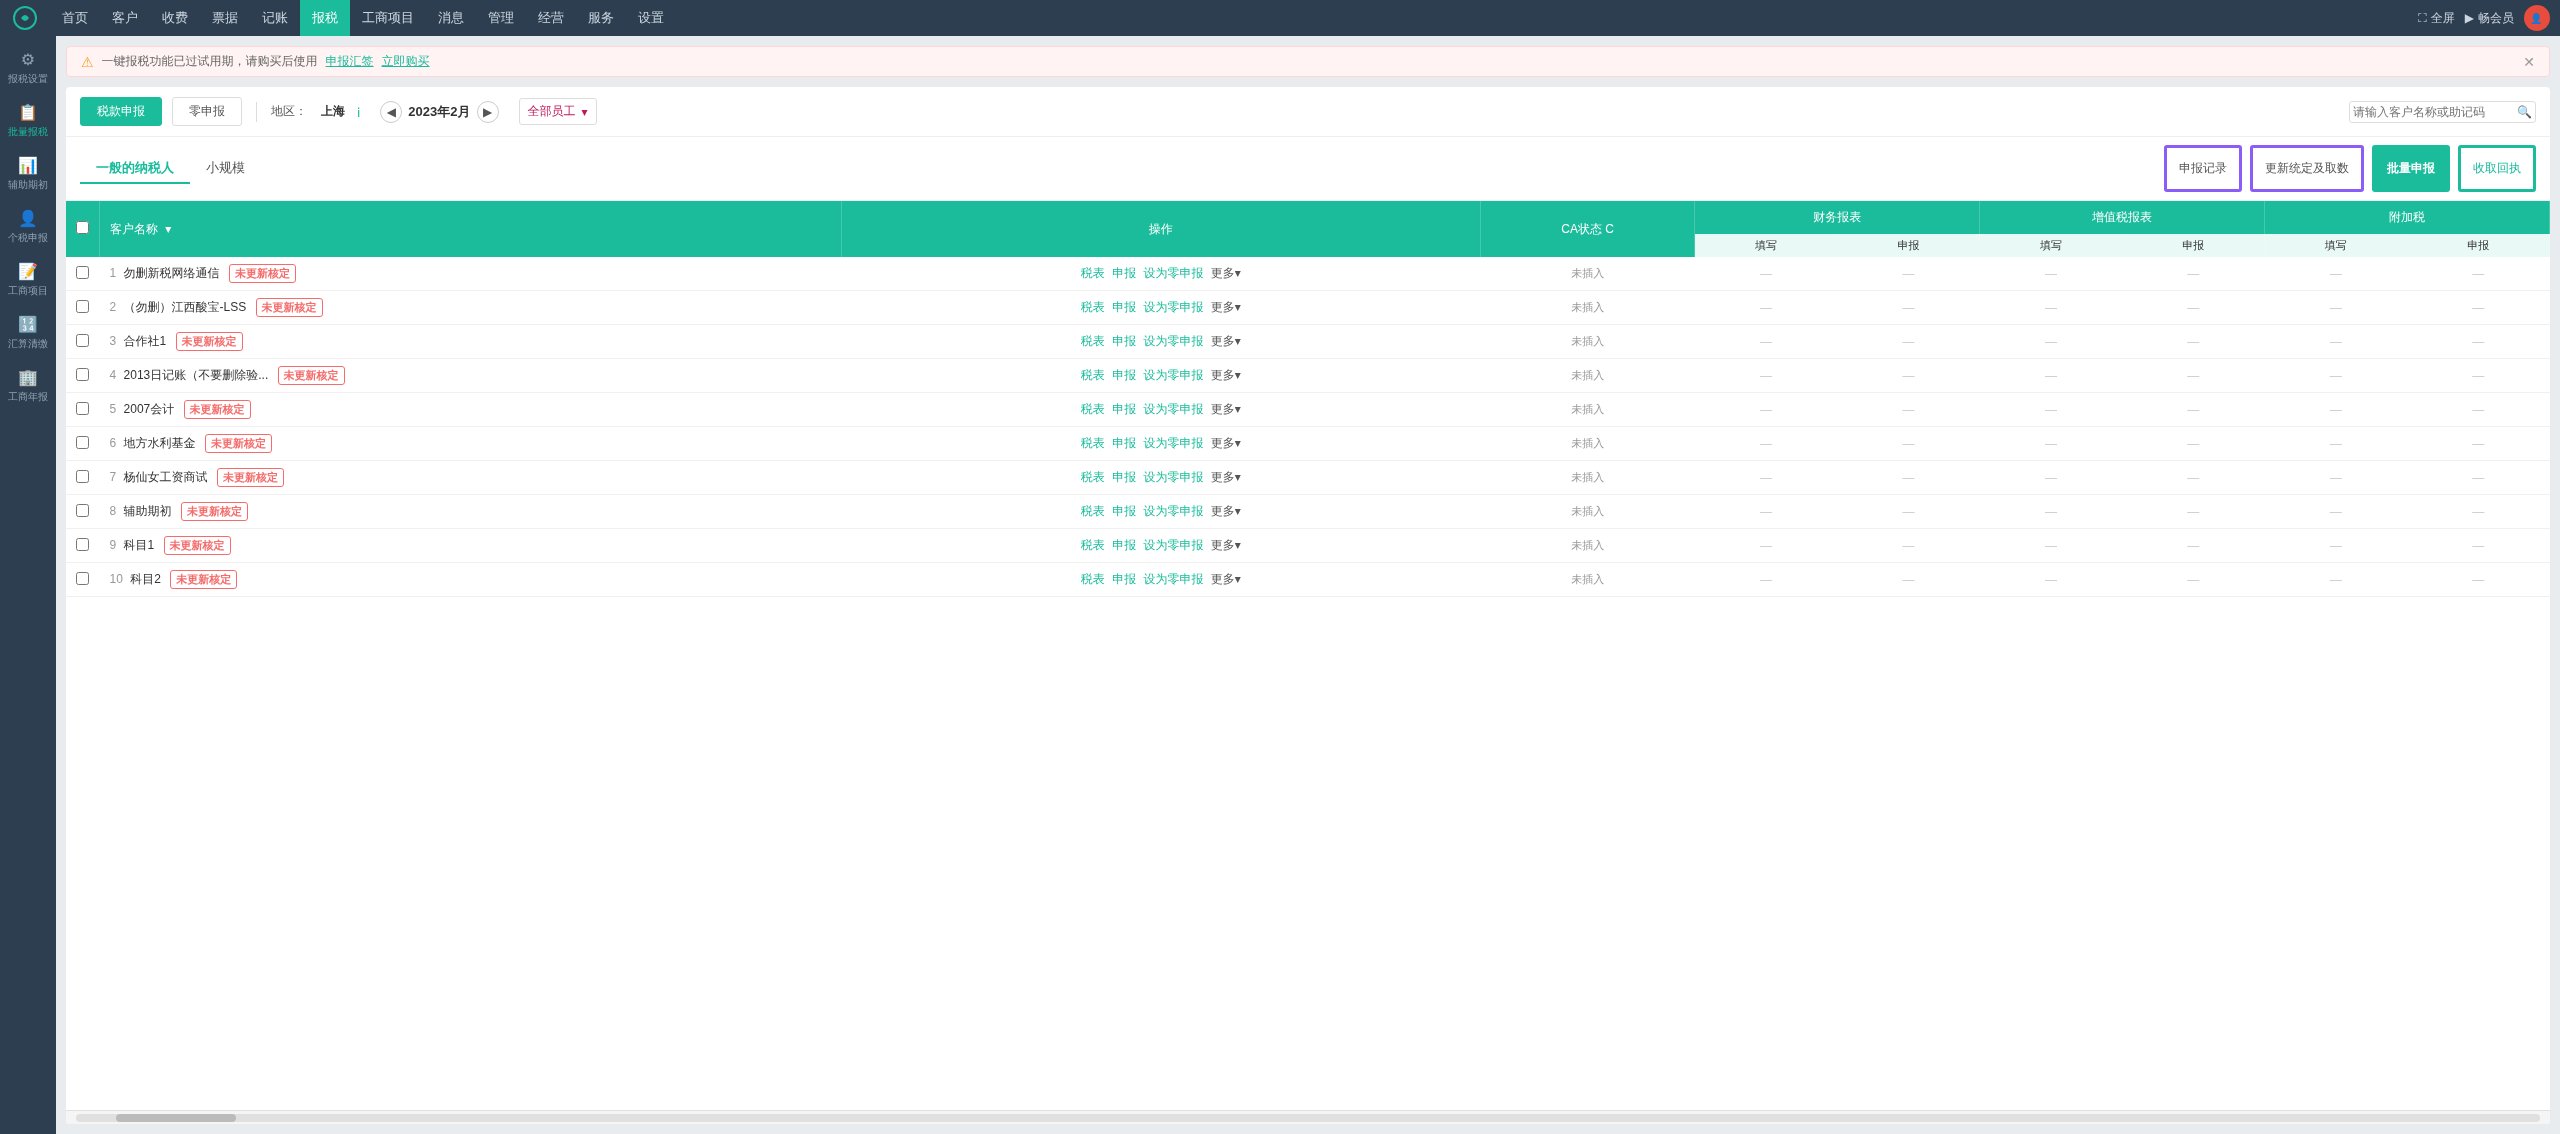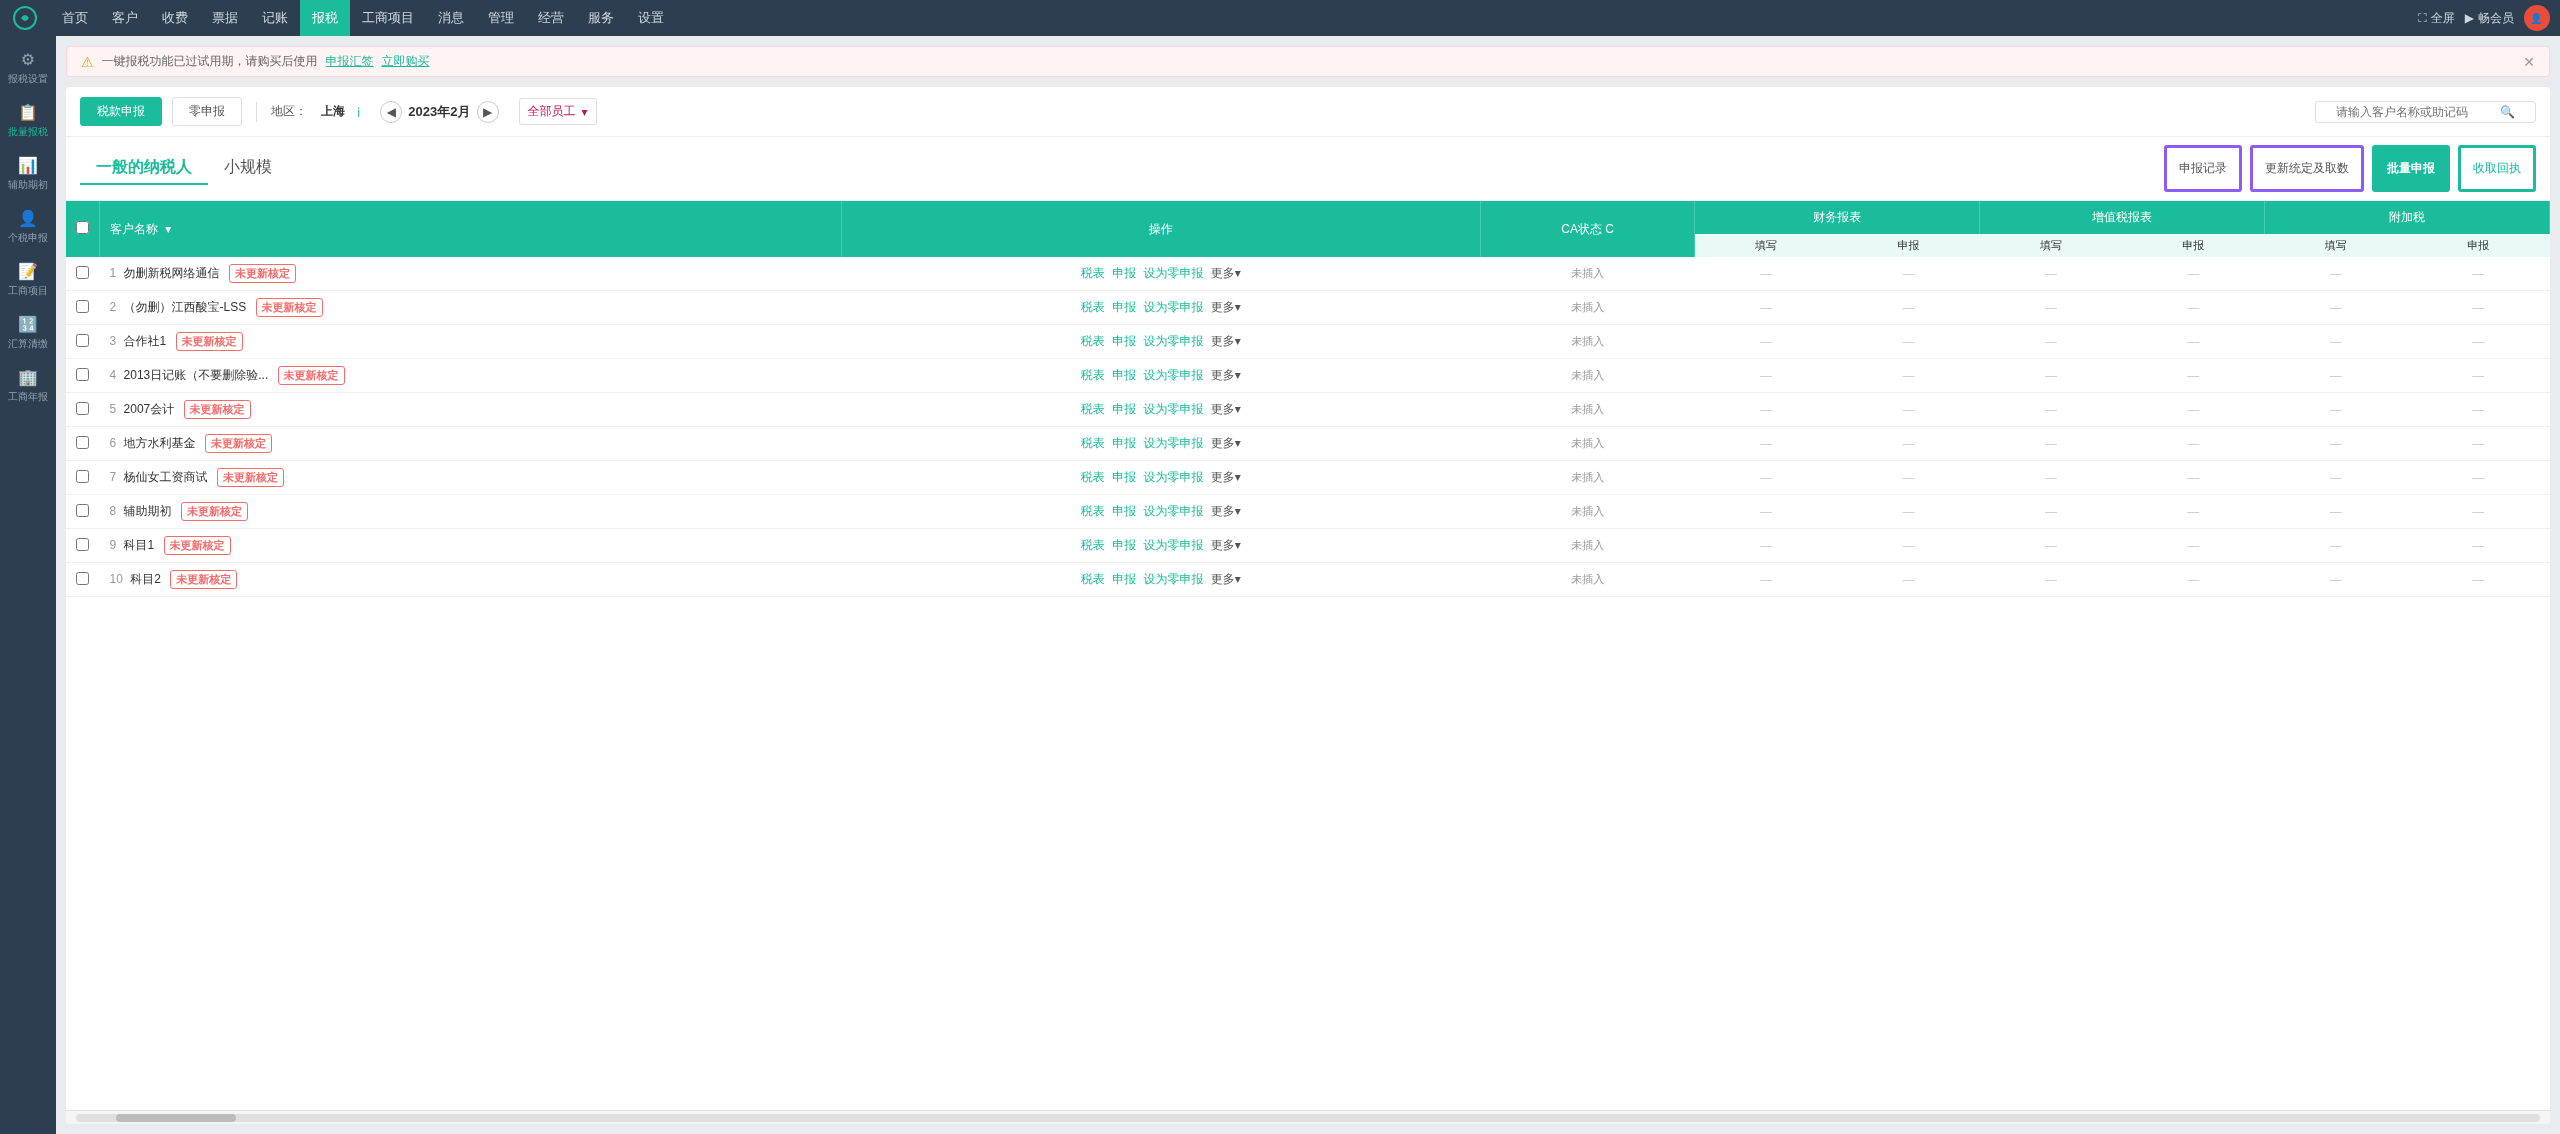--- a/index.html
+++ b/index.html
@@ -43,27 +43,27 @@
     .tab-btn { padding: 5px 16px; border-radius: 3px; border: 1px solid #ddd; background: #fff; cursor: pointer; font-size: 12px; color: #555; }
     .tab-btn.active { background: #1abc9c; color: #fff; border-color: #1abc9c; }
     .toolbar-divider { width: 1px; height: 20px; background: #ddd; margin: 0 4px; }
     .location-label { color: #555; font-size: 12px; }
     .location-value { color: #333; font-size: 12px; font-weight: bold; margin-left: 4px; }
     .info-icon { color: #1abc9c; cursor: pointer; margin-left: 2px; font-size: 13px; }
     .date-nav { display: flex; align-items: center; gap: 6px; margin-left: 10px; }
     .date-nav-btn { width: 22px; height: 22px; border-radius: 50%; border: 1px solid #ccc; background: #fff; cursor: pointer; display: flex; align-items: center; justify-content: center; color: #555; font-size: 12px; }
     .date-display { font-size: 13px; color: #333; font-weight: bold; }
     .employee-select { border: 1px solid #ddd; border-radius: 3px; padding: 4px 8px; font-size: 12px; color: #be185d; cursor: pointer; display: flex; align-items: center; gap: 6px; margin-left: 10px; }
-    .search-box { margin-left: auto; display: flex; align-items: center; border: 1px solid #ddd; border-radius: 3px; padding: 3px 20px; gap: 4px; }
+    .search-box { margin-left: auto; display: flex; align-items: center; border: 1px solid #ddd; border-radius: 3px; padding: 3px 3px; gap: 4px; }
     .search-box input { border: none; outline: none; font-size: 12px; color: #666; width: 160px; }
 
     
     .sub-toolbar { padding: 8px 14px; display: flex; align-items: center; border-bottom: 1px solid #eee; flex-shrink: 0; }
     .taxpayer-tabs { display: flex; gap: 0; }
-    .taxpayer-tab { padding: 5px 16px; border-bottom: 2px solid transparent; cursor: pointer; font-size: 16px; color: #555; }
+    .taxpayer-tab { padding: 5px 16px; border-bottom: 2px solid transparent; cursor: pointer; font-size: 13px; color: #555; }
     .taxpayer-tab.active { color: #1abc9c; border-bottom: 2px solid #1abc9c; font-weight: bold; }
     .action-btns { margin-left: auto; display: flex; gap: 8px; }
     .action-btn { padding: 12px 12px; border-radius: 3px; border: 3px solid #8b5cf6; background: #fff; cursor: pointer; font-size: 12px; color: #555; }
     .action-btn.primary { background: #1abc9c; color: #fff; border-color: #1abc9c; font-weight: bold; }
     .action-btn.outline { border-color: #1abc9c; color: #1abc9c; background: #fff; }
 
     
     .table-container { flex: 1; overflow: auto; }
     table { width: 100%; border-collapse: collapse; font-size: 12px; }
     table thead tr { background: #1abc9c; color: #fff; }

